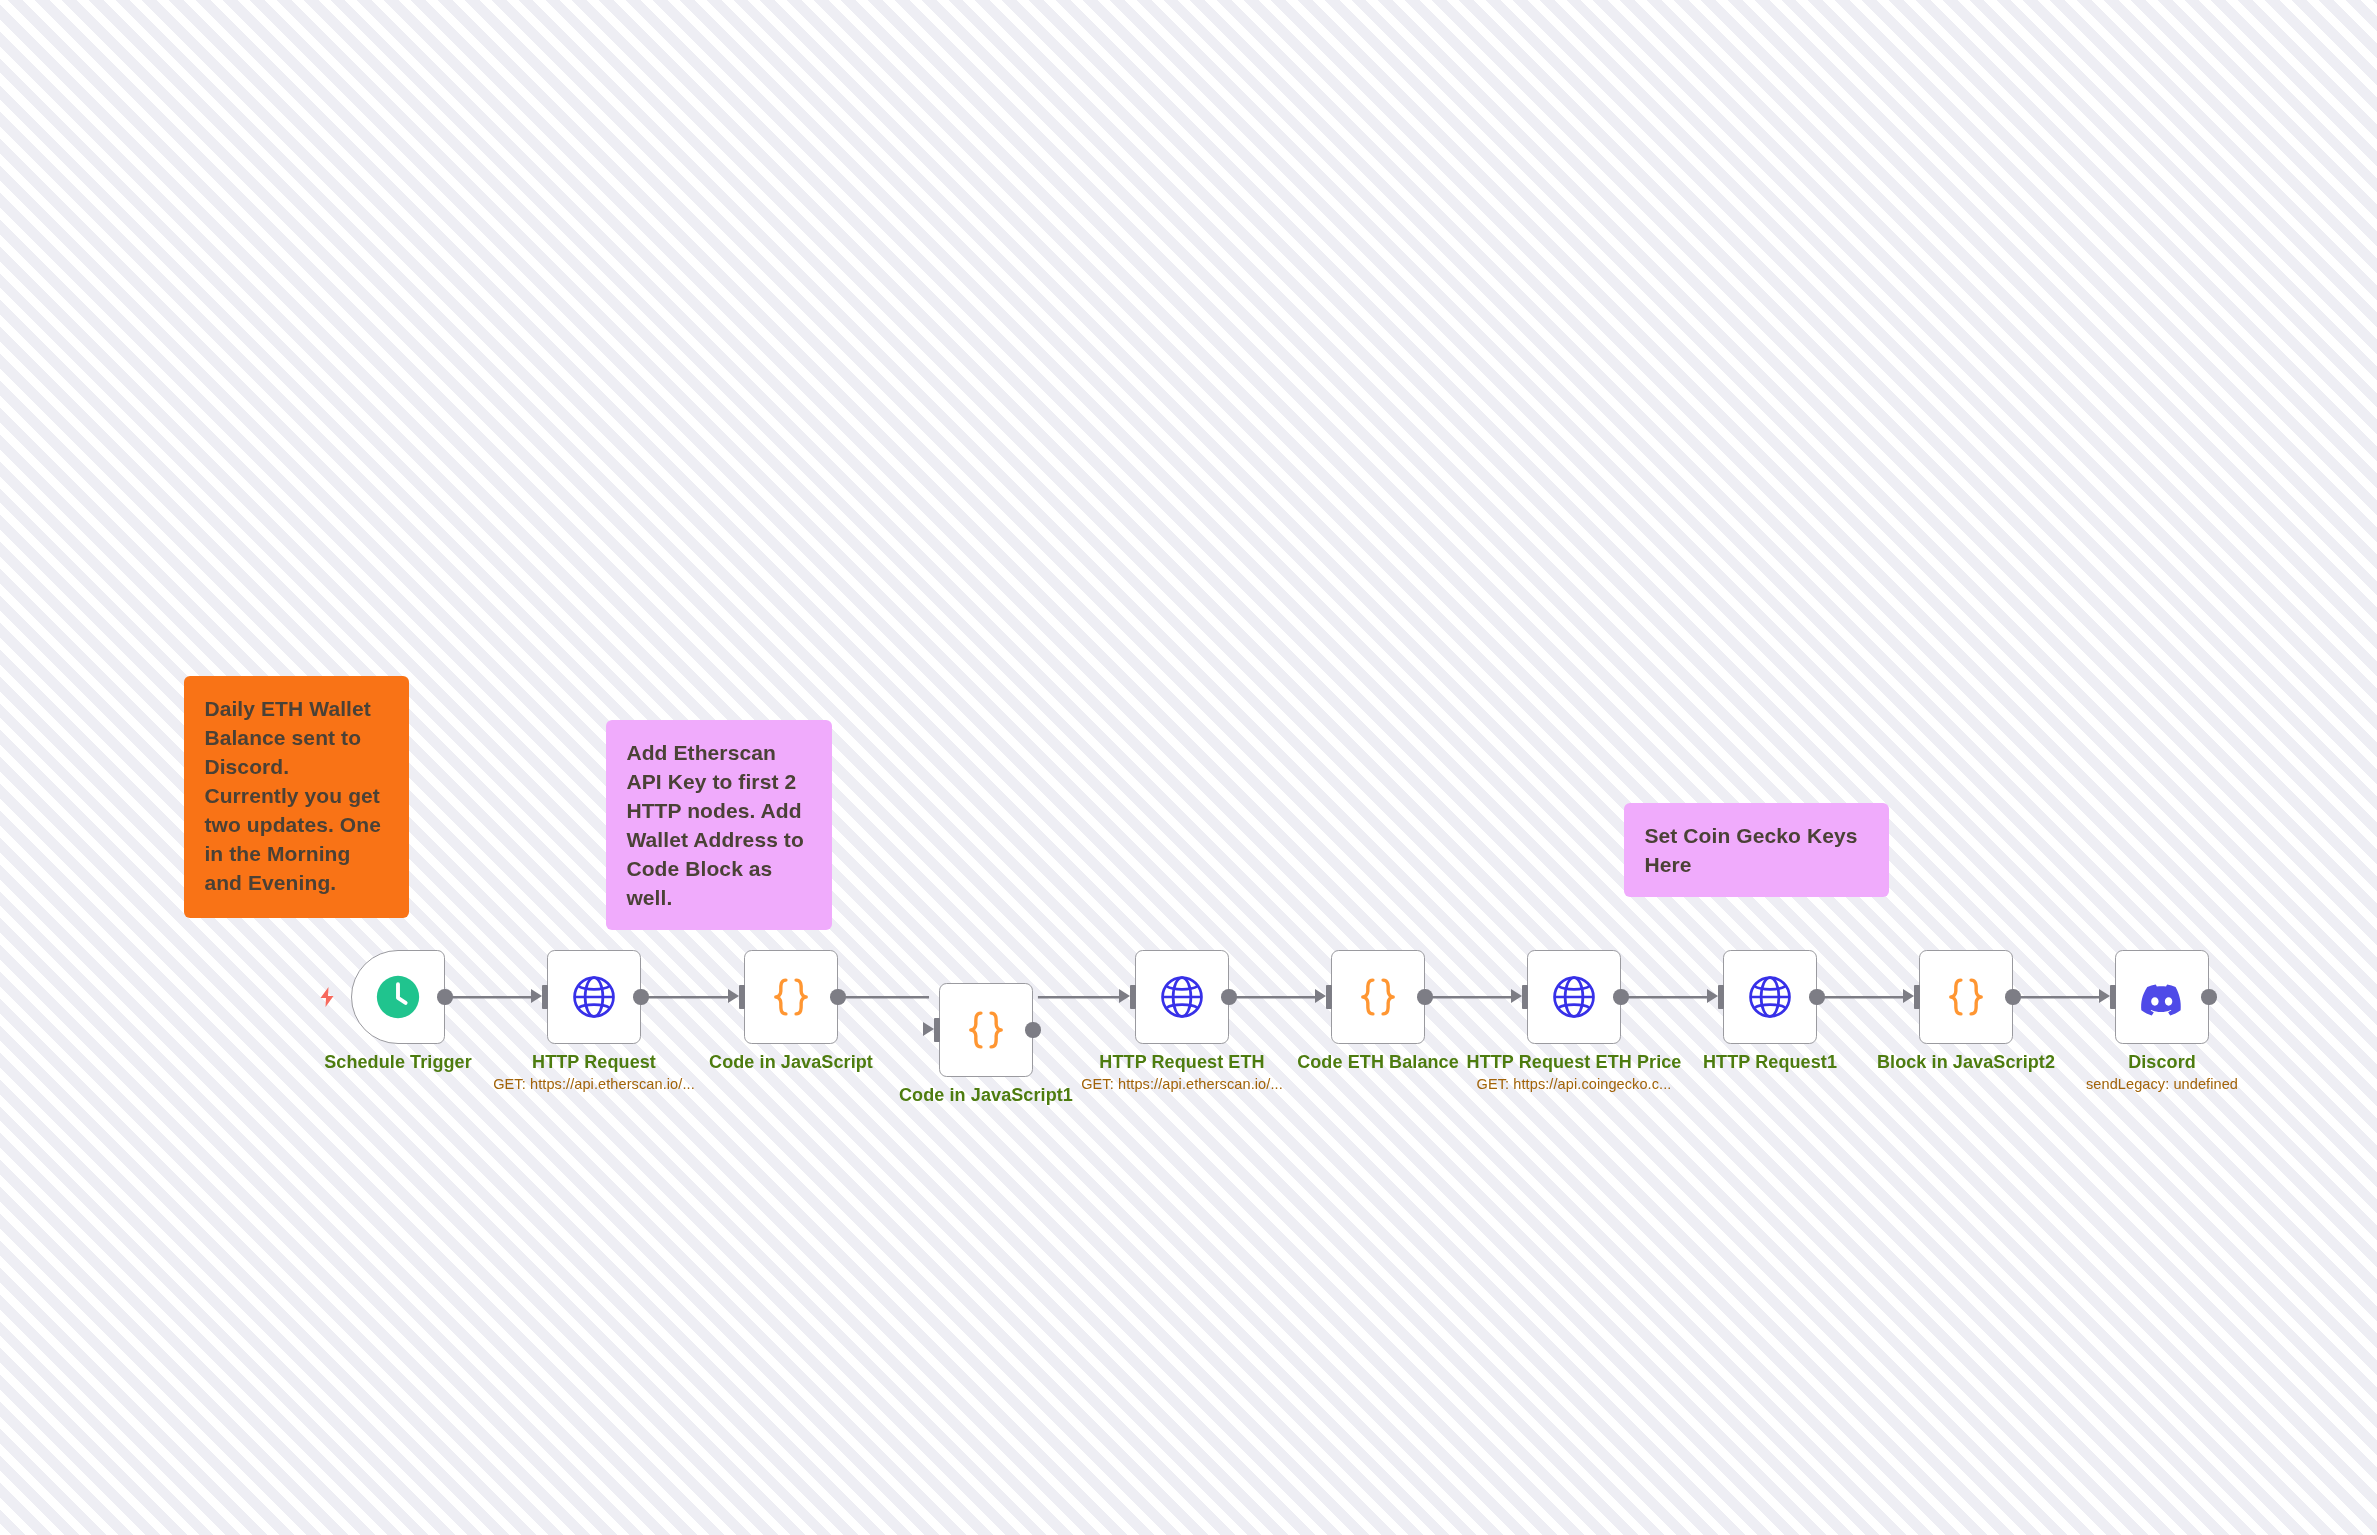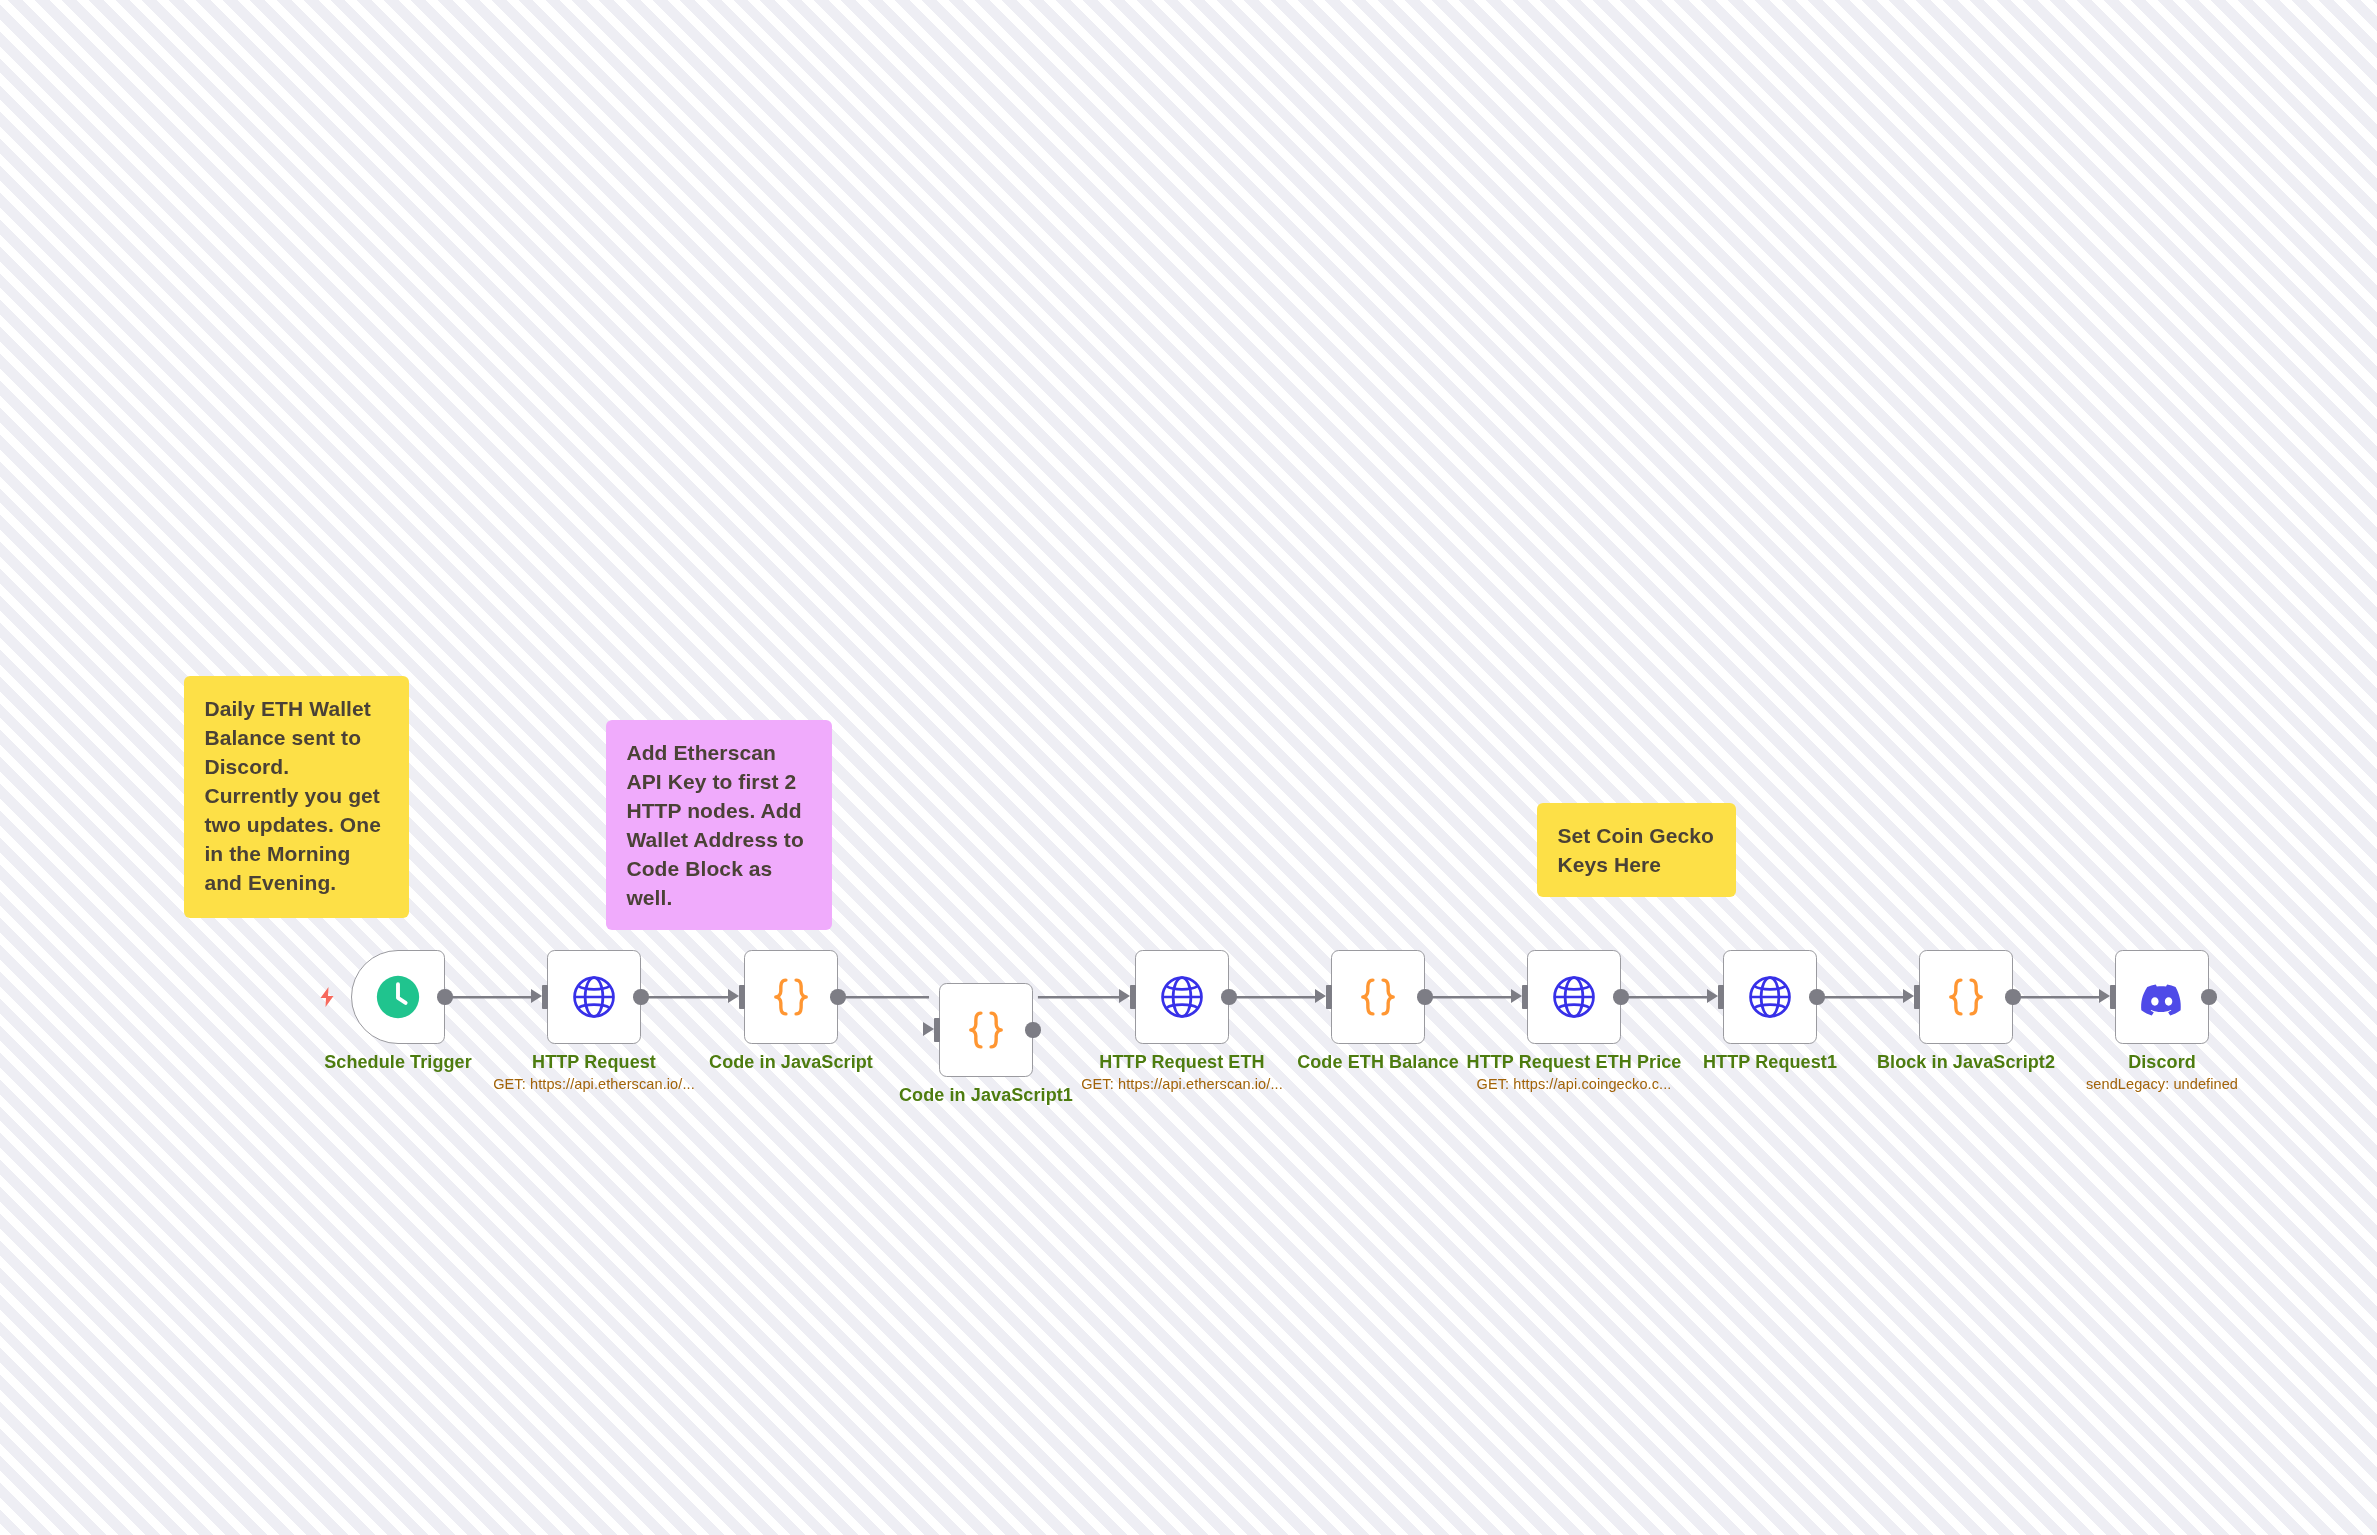--- a/index.html
+++ b/index.html
@@ -158,23 +158,23 @@
       <line x1="990" y1="1172" x2="1092" y2="1172" stroke="#7d7d85" stroke-width="3"></line>
       <line x1="1220" y1="1172" x2="1322" y2="1172" stroke="#7d7d85" stroke-width="3"></line>
       <line x1="1450" y1="1172" x2="1552" y2="1172" stroke="#7d7d85" stroke-width="3"></line>
       <line x1="1680" y1="1172" x2="1782" y2="1172" stroke="#7d7d85" stroke-width="3"></line>
       <line x1="1910" y1="1172" x2="2013" y2="1172" stroke="#7d7d85" stroke-width="3"></line>
       <line x1="2141" y1="1172" x2="2243" y2="1172" stroke="#7d7d85" stroke-width="3"></line>
       <line x1="2371" y1="1172" x2="2473" y2="1172" stroke="#7d7d85" stroke-width="3"></line>
     </svg>
 
   <div id="sticky-layer">
-      <div class="sticky" style="left: 184px; top: 676px; width: 225px; min-height: 242px; background: #fde047;"><span>Daily ETH Wallet Balance sent to Discord. Currently you get two updates. One in the Morning and Evening.</span></div>
+      <div class="sticky" style="left: 184px; top: 676px; width: 225px; min-height: 242px; background: #f97316;"><span>Daily ETH Wallet Balance sent to Discord. Currently you get two updates. One in the Morning and Evening.</span></div>
       <div class="sticky" style="left: 606px; top: 720px; width: 226px; min-height: 204px; background: #f0abfc;"><span>Add Etherscan API Key to first 2 HTTP nodes. Add Wallet Address to Code Block as well.</span></div>
-      <div class="sticky" style="left: 1537px; top: 803px; width: 199px; min-height: 77px; background: #fde047;"><span>Set Coin Gecko Keys Here</span></div>
+      <div class="sticky" style="left: 1624px; top: 803px; width: 265px; min-height: 77px; background: #f0abfc;"><span>Set Coin Gecko Keys Here</span></div>
     </div>
   <div id="node-layer">
       <div class="node trigger" style="left: 351px; top: 950px;">
         <div class="node-box">
           <svg class="node-icon" viewBox="0 0 52 52">
             <circle cx="26" cy="26" r="25" fill="#20c48e"></circle>
             <path d="M26 11 L26 27 L35 33" stroke="#ffffff" stroke-width="4.6" fill="none" stroke-linecap="round" stroke-linejoin="round"></path>
           </svg>
         </div>
         <svg class="trigger-bolt" viewBox="0 0 24 24">

